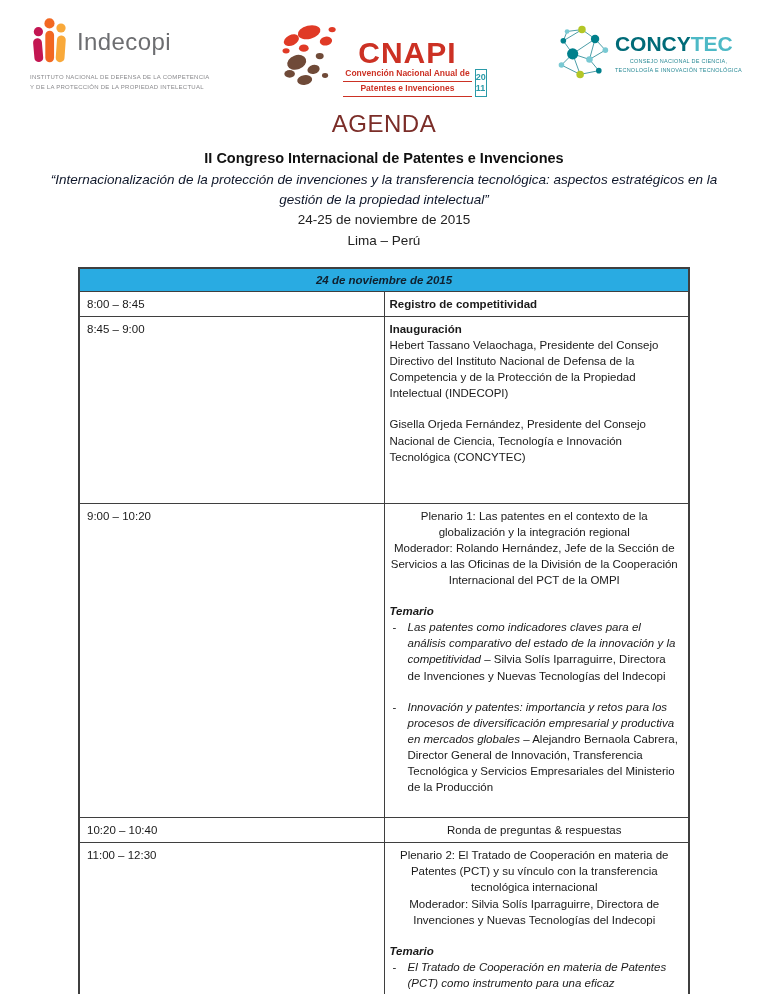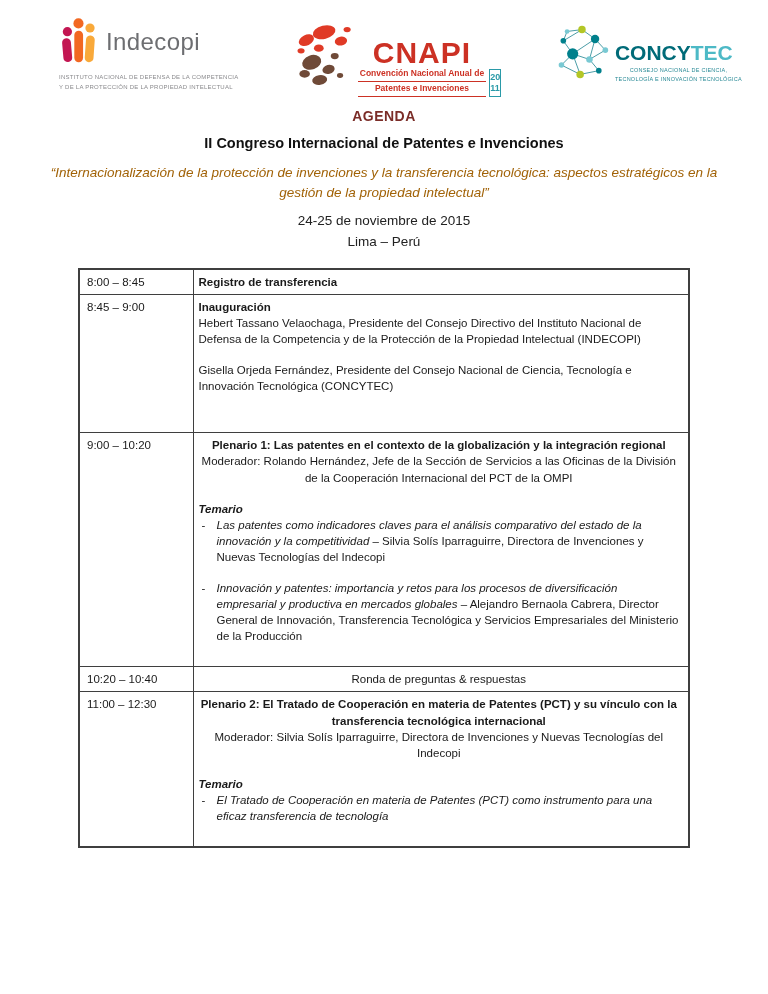--- a/index.html
+++ b/index.html
@@ -4,56 +4,56 @@
 <style>
   * { box-sizing: border-box; }
   html, body { margin: 0; padding: 0; background: #ffffff; }
   .page {
     width: 768px; height: 994px; margin: 0 auto; background: #fff;
     font-family: "Liberation Sans", "DejaVu Sans", sans-serif;
     color: #1a1a1a; overflow: hidden;
   }
 
   
-  .logos { display: flex; justify-content: space-between; align-items: flex-start; padding: 16px 26px 0 30px; height: 92px; margin-left: 29px; }
+  .logos { display: flex; justify-content: space-between; align-items: flex-start; padding: 16px 26px 0 30px; height: 92px; }
 
   .logo-indecopi { width: 182px; }
   .indecopi-row { display: flex; align-items: center; gap: 9px; }
   .indecopi-name { font-size: 24px; color: #6d6e71; letter-spacing: .4px; }
   .indecopi-caption { font-size: 6px; color: #8a8a8d; letter-spacing: .25px; margin-top: 5px; line-height: 1.6; white-space: nowrap; }
 
   .logo-cnapi { display: flex; align-items: flex-end; margin-top: 5px; }
   .cnapi-text { margin-left: 2px; text-align: center; }
   .cnapi-name { font-size: 30px; font-weight: bold; color: #cc3124; line-height: .95; letter-spacing: 1px; }
   .cnapi-sub { font-size: 8.5px; font-weight: bold; color: #cc3124; border-bottom: 1px solid #cc3124; padding: 1px 2px; line-height: 1.4; }
   .cnapi-year { border: 1px solid #2a9aa8; color: #2a9aa8; font-weight: bold; font-size: 9px; width: 12px; line-height: 1.2; text-align: center; word-break: break-all; margin-left: 3px; padding: 2px 0; }
 
-  .logo-concytec { display: flex; align-items: flex-end; gap: 5px; margin-top: 8px; }
+  .logo-concytec { display: flex; align-items: center; gap: 5px; margin-top: 8px; }
   .concytec-name { font-size: 21px; font-weight: bold; line-height: 1; white-space: nowrap; }
   .concy { color: #006b78; }
   .tec { color: #4db9c6; }
   .concytec-caption { font-size: 5.5px; color: #2a8a96; letter-spacing: .25px; margin-top: 3px; line-height: 1.6; text-align: center; white-space: nowrap; }
 
   
   .title-block { text-align: center; margin-top: 14px; line-height: 1.5; }
-  .doc-title { font-size: 14px; font-weight: bold; color: #7b2d28; margin: 0 0 6px; letter-spacing: .5px; }
+  .doc-title { font-size: 24px; font-weight: normal; color: #7b2d28; margin: 0 0 6px; letter-spacing: .5px; }
   .doc-subtitle { font-size: 14.5px; font-weight: bold; margin: 0; color: #111; }
-  .doc-quote { font-size: 13.5px; font-style: italic; color: #a16207; max-width: 672px; margin: 8px auto; }
+  .doc-quote { font-size: 13.5px; font-style: italic; color: #0f172a; max-width: 672px; margin: 0 auto; }
   .doc-dates, .doc-location { font-size: 13.5px; margin: 0; color: #222; }
 
   
   table.agenda { width: 612px; margin: 16px auto 0; border-collapse: collapse; border: 2px solid #3f3f3f; font-size: 11.5px; line-height: 1.4; table-layout: fixed; }
   .agenda td { border: 1px solid #3f3f3f; vertical-align: top; padding: 4px 9px 4px 5px; color: #1a1a1a; }
   .agenda td.time { width: 114px; padding-left: 7px; }
   .agenda td.day-header { background: #29abe2; font-weight: bold; font-style: italic; text-align: center; color: #10202e; padding: 3px; }
   .agenda td.break-row { background: #bfbfbf; font-weight: bold; font-style: italic; text-align: center; padding: 3px; }
   .agenda td.center { text-align: center; }
   .agenda td.tall { padding-bottom: 22px; }
   .bold-left { font-weight: bold; }
-  .cell-title { font-weight: bold; text-align: center; }
+  .cell-title { font-weight: normal; text-align: center; }
   .moderator { text-align: center; margin-bottom: 15px; }
   .temario { font-weight: bold; font-style: italic; }
   .para { margin: 0 0 15px; }
   .para:last-child { margin-bottom: 16px; }
   .bullet { position: relative; padding-left: 18px; }
   .bullet::before { content: "-"; position: absolute; left: 3px; top: 0; }
   .bullet + .bullet { margin-top: 15px; }
   .it { font-style: italic; }
 </style>
 </head>
@@ -141,25 +141,28 @@
   <section class="title-block">
     <h1 class="doc-title">AGENDA</h1>
     <h2 class="doc-subtitle">II Congreso Internacional de Patentes e Invenciones</h2>
     <p class="doc-quote">“Internacionalización de la protección de invenciones y la transferencia tecnológica: aspectos estratégicos en la gestión de la propiedad intelectual”</p>
     <p class="doc-dates">24-25 de noviembre de 2015</p>
     <p class="doc-location">Lima – Perú</p>
   </section>
 
   <table class="agenda">
     <tbody>
+      <tr>
+        <td class="day-header" colspan="2">24 de noviembre de 2015</td>
+      </tr>
 
       <tr>
         <td class="time">8:00 – 8:45</td>
         <td>
-          <span class="bold-left">Registro de transferencia</span>
+          <span class="bold-left">Registro de competitividad</span>
         </td>
       </tr>
 
       <tr>
         <td class="time">8:45 – 9:00</td>
         <td class="tall">
           <div class="bold-left">Inauguración</div>
           <p class="para">Hebert Tassano Velaochaga, Presidente del Consejo Directivo del Instituto Nacional de Defensa de la Competencia y de la Protección de la Propiedad Intelectual (INDECOPI)</p>
           <p class="para">Gisella Orjeda Fernández, Presidente del Consejo Nacional de Ciencia, Tecnología e Innovación Tecnológica (CONCYTEC)</p>
         </td>

